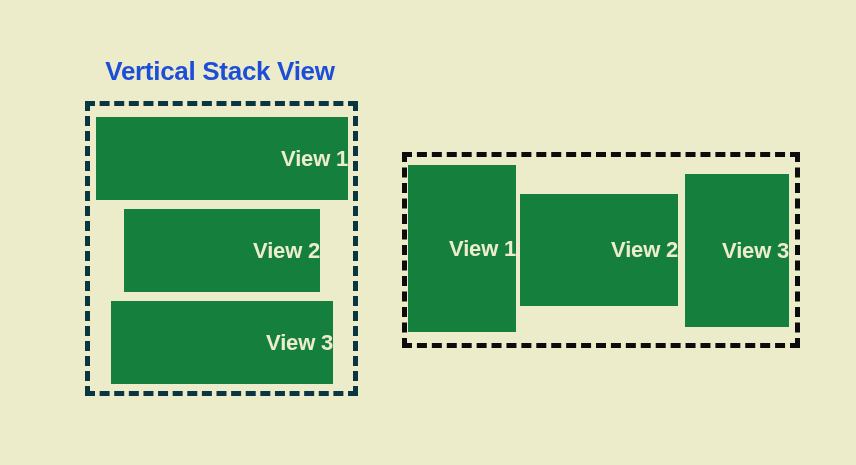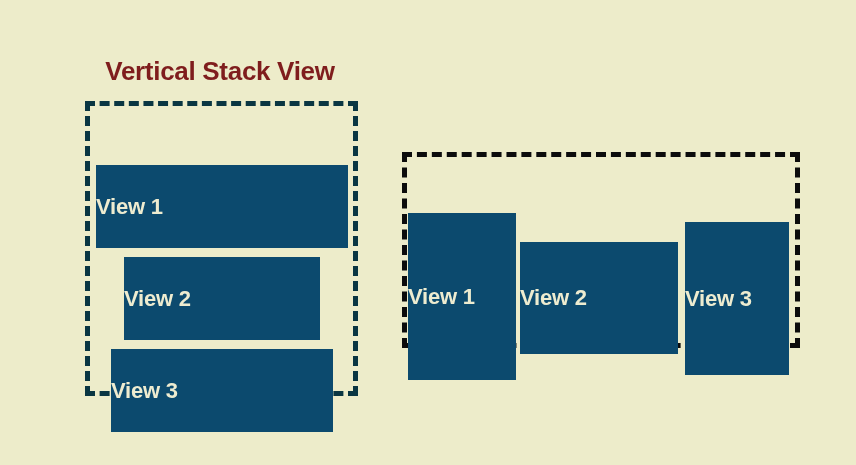--- a/index.html
+++ b/index.html
@@ -17,46 +17,45 @@
     position: relative;
     width: 856px;
     height: 465px;
     background: #edecca;
   }
 
   .panel-title {
     position: absolute;
     font-size: 26px;
     font-weight: bold;
-    color: #7f1d1d;
+    color: #1d4ed8;
     letter-spacing: -0.3px;
     white-space: nowrap;
     text-align: center;
     line-height: 1;
   }
 
   .stack-container {
     position: absolute;
     box-sizing: border-box;
   }
   .stack-container.vertical {
     border: 5px dashed #0a3642;
   }
   .stack-container.horizontal {
     border: 5px dashed #0c0c0c;
   }
 
   .view-box {
     position: absolute;
     box-sizing: border-box;
-    background: #0c4a6e;
+    background: #15803d;
     display: flex;
     align-items: center;
-    justify-content: flex-start;
-    margin-top: 48px;
+    justify-content: flex-end;
   }
   .view-box-label {
     font-size: 22px;
     font-weight: bold;
     color: #eeecd0;
     letter-spacing: -0.2px;
     white-space: nowrap;
   }
 </style>
 </head>

